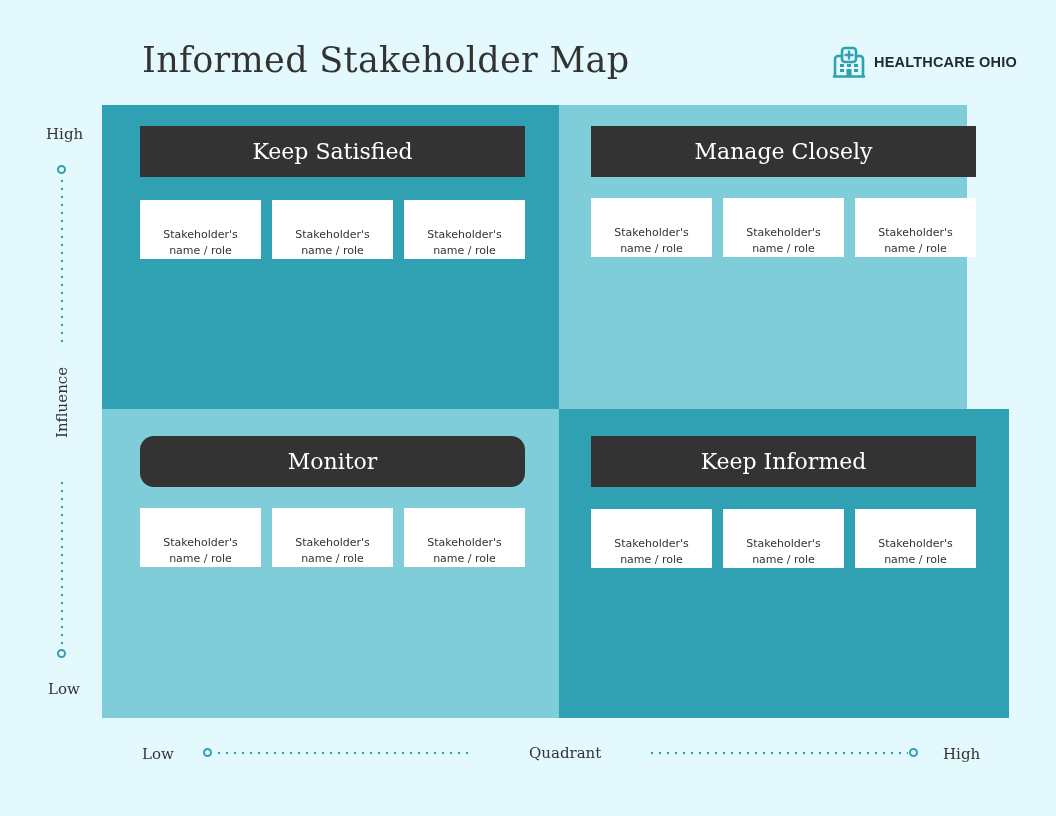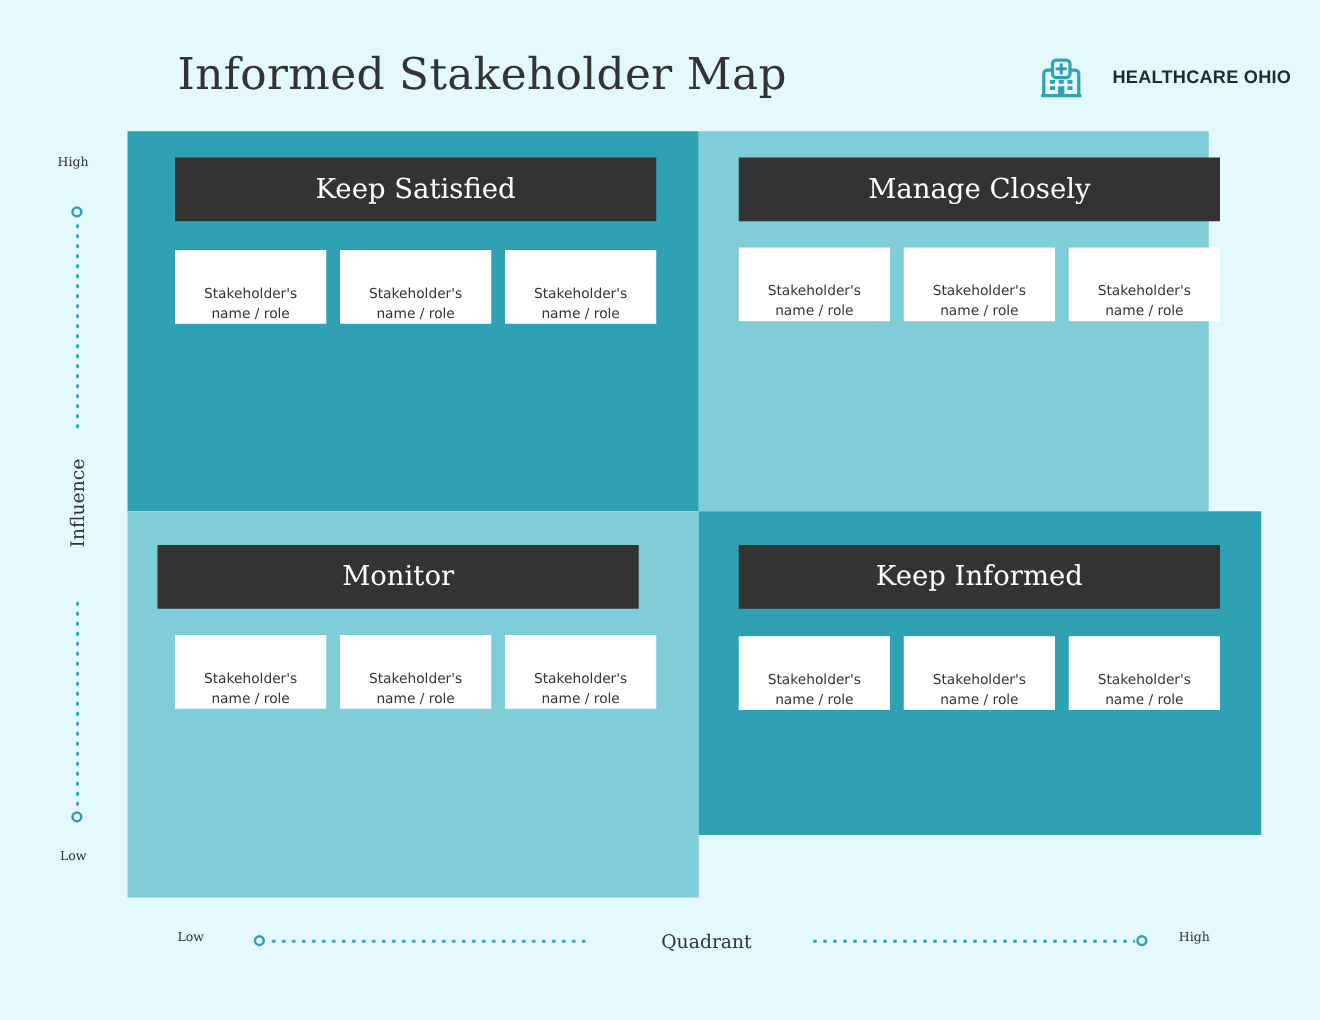--- a/index.html
+++ b/index.html
@@ -1,33 +1,33 @@
 <!DOCTYPE html>
 <html><head>
 <meta charset="utf-8">
 <style>
   * { box-sizing: border-box; margin: 0; padding: 0; }
   html, body { width: 1056px; height: 816px; overflow: hidden; }
   body { background: #e3f9fd; position: relative; font-family: "Liberation Sans", sans-serif; color: #333; }
 
   .title { position: absolute; left: 142px; top: 40px; font-family: "DejaVu Serif", serif; font-size: 35px; color: #333333; letter-spacing: 0.3px; white-space: nowrap; }
 
-  .brand { position: absolute; left: 832px; top: 45px; display: flex; align-items: center; gap: 24px; }
+  .brand { position: absolute; left: 832px; top: 45px; display: flex; align-items: center; gap: 8px; }
   .brand-icon { width: 34px; height: 34px; }
   .brand-name { font-family: "Liberation Sans", sans-serif; font-weight: bold; font-size: 14.5px; color: #1f2a30; letter-spacing: 0.2px; }
 
   .quad { position: absolute; }
   .q-dark { background: #2fa1b3; }
   .q-light { background: #7ecdd9; }
 
   .qhead { position: absolute; height: 51px; width: 385px; background: #333333; color: #ffffff; display: flex; align-items: center; justify-content: center; font-family: "DejaVu Serif", serif; font-size: 22px; }
 
   .card { position: absolute; width: 121px; height: 59px; background: #ffffff; display: flex; align-items: flex-end; justify-content: center; text-align: center; font-family: "DejaVu Sans", sans-serif; font-size: 11px; line-height: 16px; color: #333; padding: 0 6px; }
 
-  .axis-label { position: absolute; font-family: "DejaVu Serif", serif; font-size: 10px; color: #333; white-space: nowrap; }
+  .axis-label { position: absolute; font-family: "DejaVu Serif", serif; font-size: 15px; color: #333; white-space: nowrap; }
   .axis-title { position: absolute; font-family: "DejaVu Serif", serif; font-size: 15px; color: #333; white-space: nowrap; }
   .influence { transform: rotate(-90deg); transform-origin: center center; }
 
   .vdots { position: absolute; width: 4px; background-image: radial-gradient(circle, #2fa1b3 1.3px, transparent 1.6px); background-size: 4px 8px; background-repeat: repeat-y; }
   .hdots { position: absolute; height: 4px; background-image: radial-gradient(circle, #2fa1b3 1.3px, transparent 1.6px); background-size: 8px 4px; background-repeat: repeat-x; }
   .ring { position: absolute; width: 9px; height: 9px; border: 2.5px solid #2fa1b3; border-radius: 50%; background: #e3f9fd; }
 </style>
 </head>
 <body>
 
@@ -69,33 +69,33 @@
     </div>
   <div class="card" style="left:164px; top:93px;">
       <span><span>Stakeholder's</span><br><span>name / role</span></span>
     </div>
   <div class="card" style="left:296px; top:93px;">
       <span><span>Stakeholder's</span><br><span>name / role</span></span>
     </div>
 </div>
 
 <div class="quad q-light" style="left:102px; top:409px; width:457px; height:309px;">
-  <div class="qhead" style="left:24px; top:27px;">Monitor</div>
+  <div class="qhead" style="left:38px; top:27px;border-radius:14px;">Monitor</div>
   <div class="card" style="left:38px; top:99px;">
       <span><span>Stakeholder's</span><br><span>name / role</span></span>
     </div>
   <div class="card" style="left:170px; top:99px;">
       <span><span>Stakeholder's</span><br><span>name / role</span></span>
     </div>
   <div class="card" style="left:302px; top:99px;">
       <span><span>Stakeholder's</span><br><span>name / role</span></span>
     </div>
 </div>
 
-<div class="quad q-dark" style="left:559px; top:409px; width:450px; height:259px;">
+<div class="quad q-dark" style="left:559px; top:409px; width:450px; height:309px;">
   <div class="qhead" style="left:32px; top:27px;">Keep Informed</div>
   <div class="card" style="left:32px; top:100px;">
       <span><span>Stakeholder's</span><br><span>name / role</span></span>
     </div>
   <div class="card" style="left:164px; top:100px;">
       <span><span>Stakeholder's</span><br><span>name / role</span></span>
     </div>
   <div class="card" style="left:296px; top:100px;">
       <span><span>Stakeholder's</span><br><span>name / role</span></span>
     </div>

